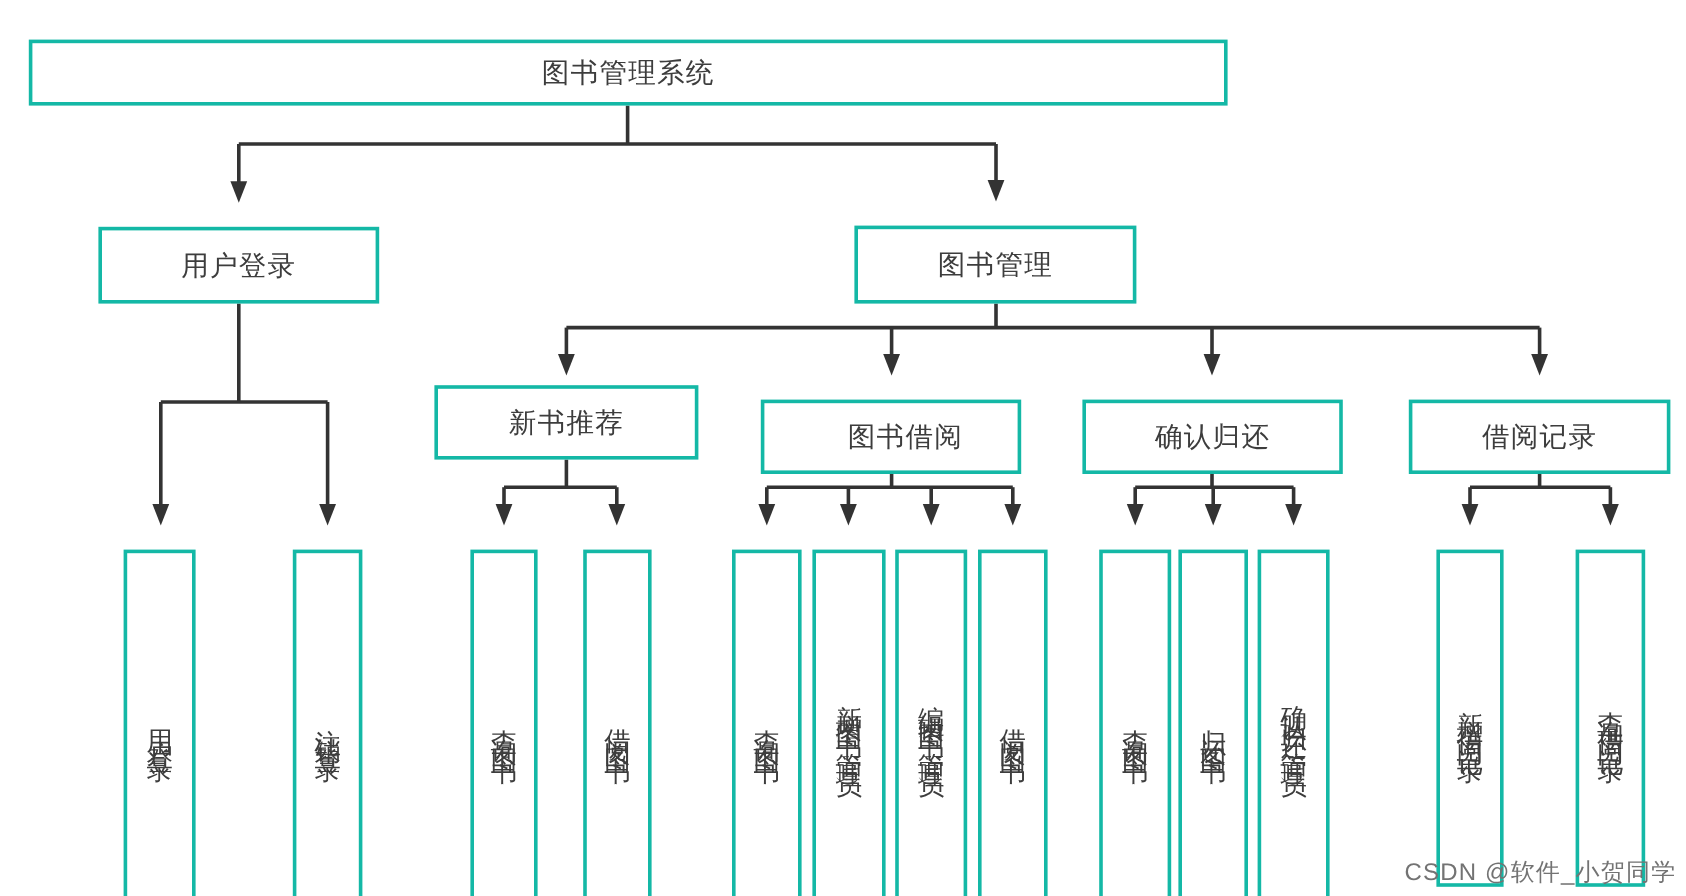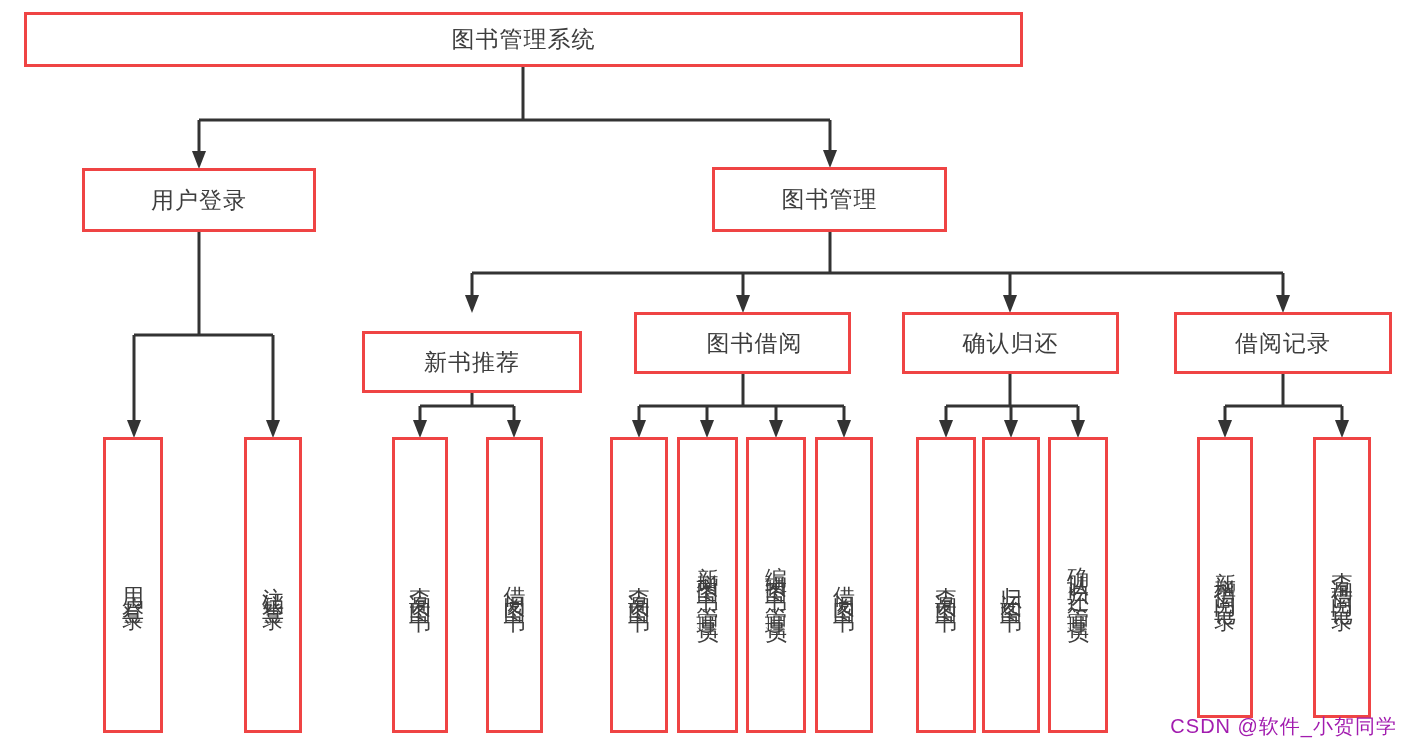--- a/index.html
+++ b/index.html
@@ -17,44 +17,45 @@
   .connector-layer {
     position: absolute;
     left: 0; top: 0;
     width: 1405px; height: 747px;
     pointer-events: none;
   }
   .node {
     position: absolute;
     box-sizing: border-box;
     background: #ffffff;
-    border: 3px solid #ef4444;
+    border: 3px solid #14b8a6;
     display: flex;
     align-items: center;
     justify-content: center;
     color: #3d3d3d;
+    margin-top: 21px;
   }
   .hbox {
     font-size: 23px;
     letter-spacing: 1px;
     white-space: nowrap;
   }
   .vbox span {
     writing-mode: vertical-rl;
     text-orientation: mixed;
     font-size: 22px;
     letter-spacing: 8px;
     white-space: nowrap;
   }
   .watermark {
     position: absolute;
     right: 8px;
     bottom: 7px;
     font-size: 20px;
-    color: #a21caf;
+    color: #737373;
     letter-spacing: 1px;
     white-space: nowrap;
   }
 </style>
 </head>
 <body>
 
 <div class="canvas">
 
   <svg class="connector-layer" width="1405" height="747" viewBox="0 0 1405 747">
@@ -130,21 +131,21 @@
     <span>图书管理系统</span>
   </div>
 
   <div class="node hbox" style="left:82px; top:168px; width:234px; height:64px;">
     <span>用户登录</span>
   </div>
   <div class="node hbox" style="left:712px; top:167px; width:235px; height:65px;">
     <span>图书管理</span>
   </div>
 
-  <div class="node hbox" style="left:362px; top:331px; width:220px; height:62px;">
+  <div class="node hbox" style="left:362px; top:300px; width:220px; height:62px;">
     <span>新书推荐</span>
   </div>
   <div class="node hbox" style="left:634px; top:312px; width:217px; height:62px;padding-left:24px;">
     <span>图书借阅</span>
   </div>
   <div class="node hbox" style="left:902px; top:312px; width:217px; height:62px;">
     <span>确认归还</span>
   </div>
   <div class="node hbox" style="left:1174px; top:312px; width:218px; height:62px;">
     <span>借阅记录</span>

